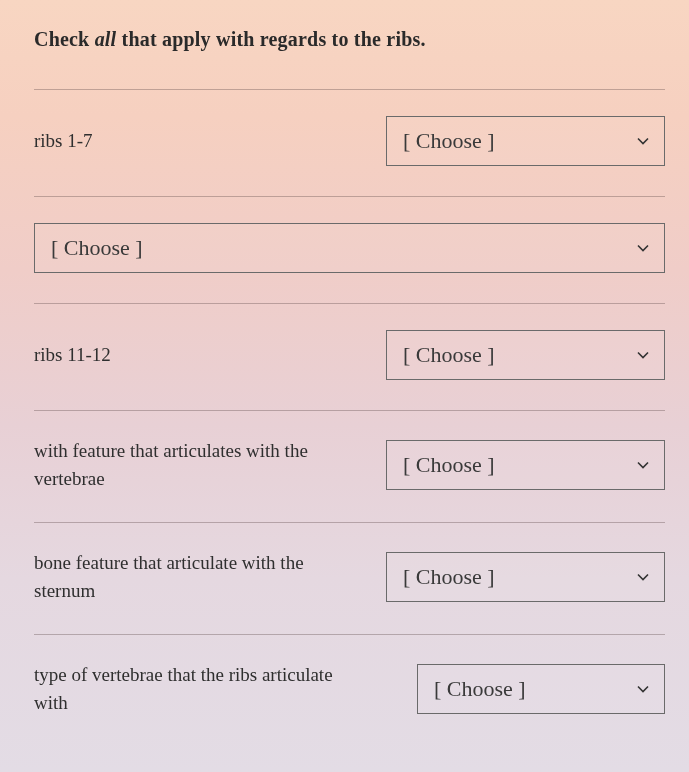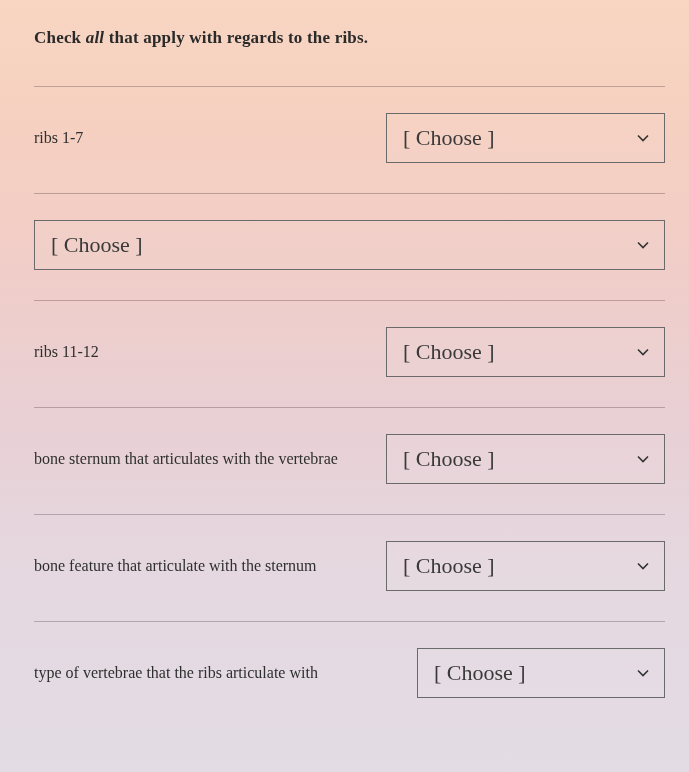--- a/index.html
+++ b/index.html
@@ -8,21 +8,21 @@
       font-family: Georgia, 'Times New Roman', serif;
       background: linear-gradient(180deg, #f8d6c2 0%, #f6d0c0 15%, #f0cdc8 35%, #e8d0d5 55%, #e5d8e0 75%, #e3dce5 100%);
       padding: 0;
       overflow: hidden;
     }
     .container {
       width: 689px;
       padding: 28px 24px 20px 34px;
     }
     .question-title {
-      font-size: 17px;
+      font-size: 20px;
       font-weight: bold;
       color: #2a2a2a;
       margin-bottom: 38px;
       letter-spacing: 0.2px;
     }
     .question-title em {
       font-style: italic;
     }
     .row {
       display: flex;
@@ -30,21 +30,21 @@
       border-top: 1px solid rgba(90, 70, 70, 0.35);
       padding: 26px 0 30px 0;
       gap: 12px;
     }
     .row:last-child {
       padding-bottom: 10px;
       gap: 43px;
     }
     .label {
       flex: 0 0 340px;
-      font-size: 16px;
+      font-size: 19px;
       color: #2f2f2f;
       line-height: 1.45;
       padding-right: 10px;
     }
     .select {
       flex: 1;
       display: flex;
       align-items: center;
       justify-content: space-between;
       border: 1px solid #6a6a6a;
@@ -106,21 +106,21 @@
       <span class="select-text">[ Choose ]</span>
       <span class="chevron">
         <svg viewBox="0 0 12 8">
             <path d="M1 1.5 L6 6.5 L11 1.5" stroke="#333" stroke-width="1.6" fill="none"></path>
           </svg>
       </span>
     </div>
   </div>
 
   <div class="row">
-    <div class="label">bone sternum that articulates with the vertebrae</div>
+    <div class="label">with feature that articulates with the vertebrae</div>
     <div class="select">
       <span class="select-text">[ Choose ]</span>
       <span class="chevron">
         <svg viewBox="0 0 12 8">
             <path d="M1 1.5 L6 6.5 L11 1.5" stroke="#333" stroke-width="1.6" fill="none"></path>
           </svg>
       </span>
     </div>
   </div>
 

